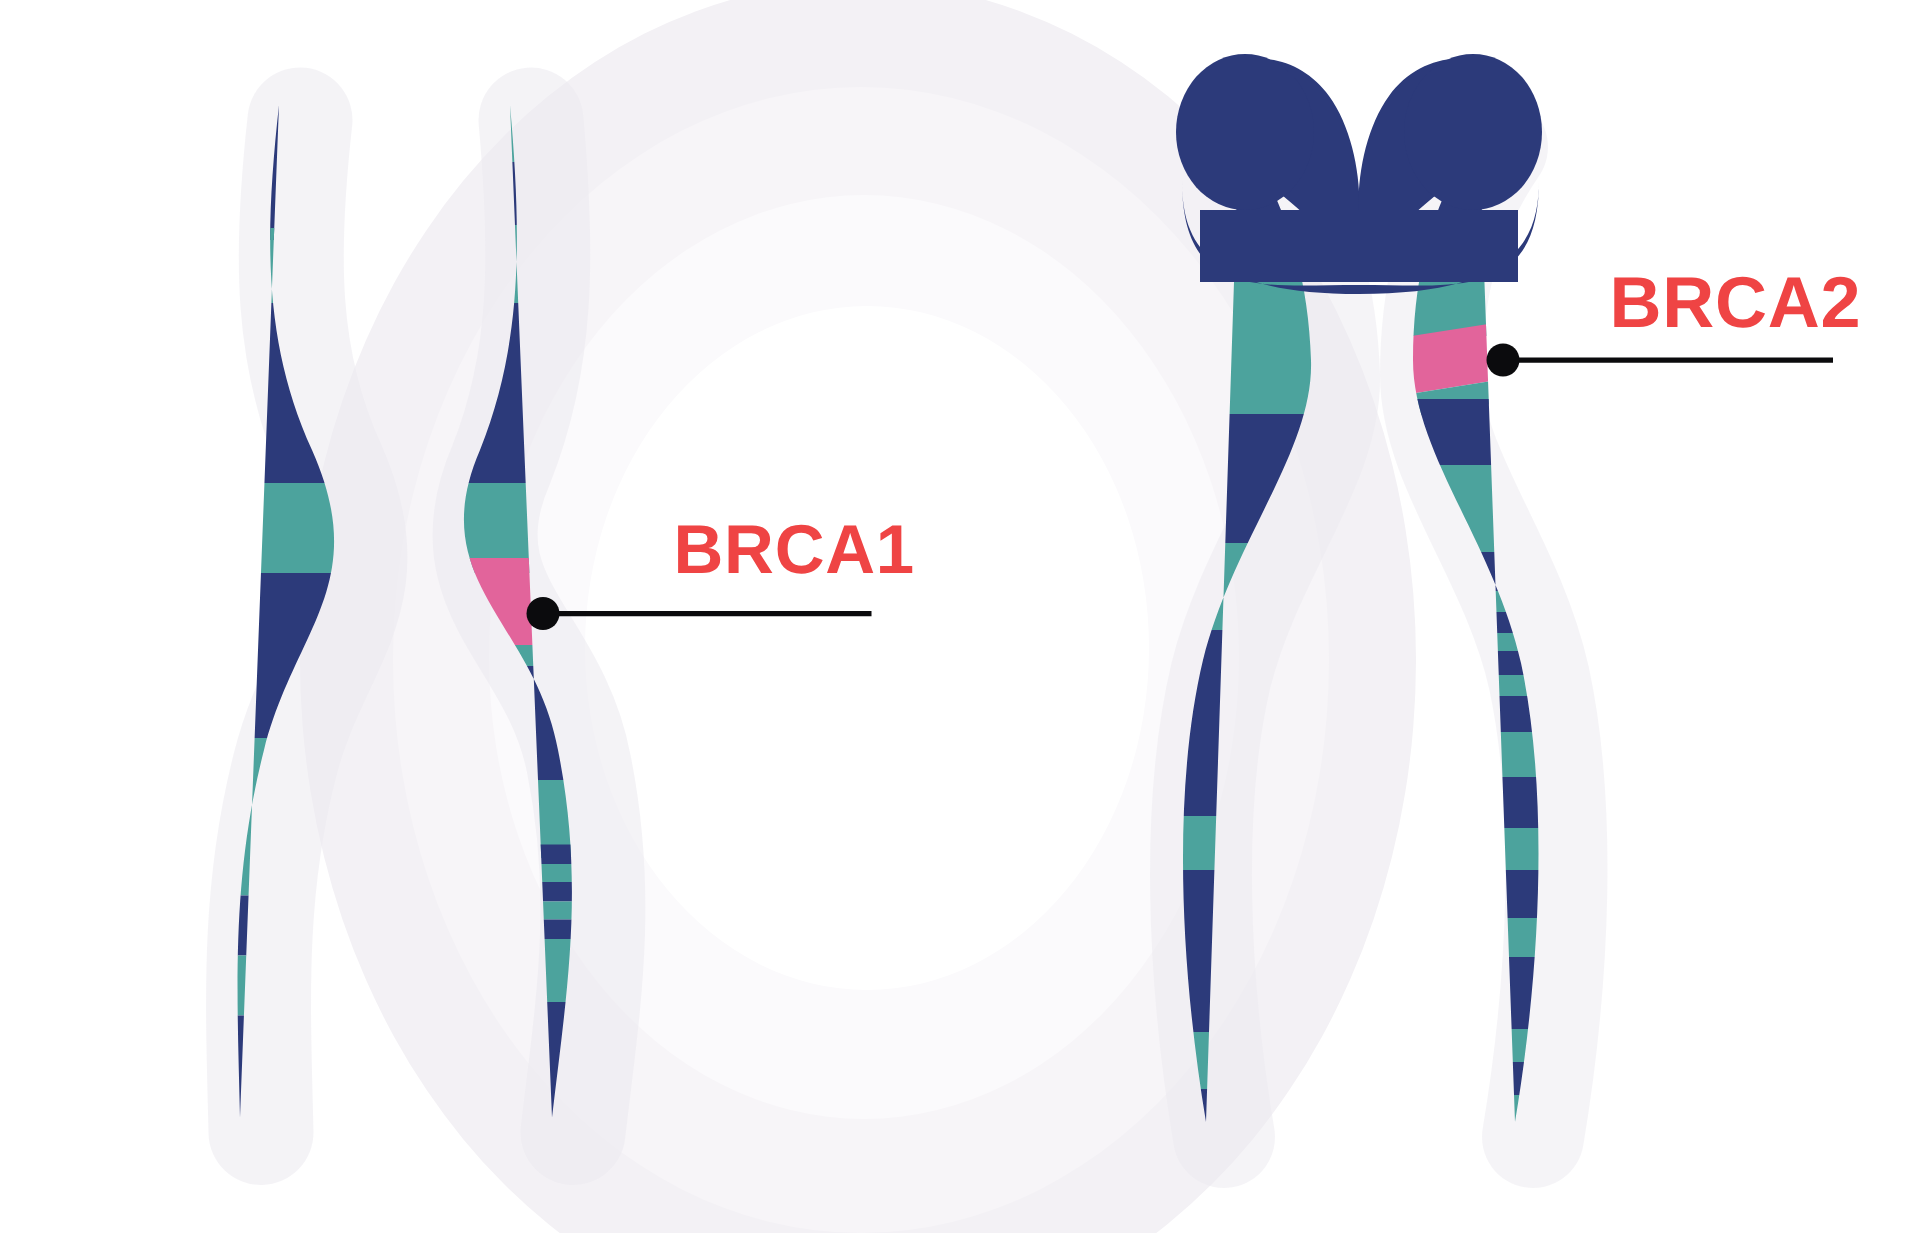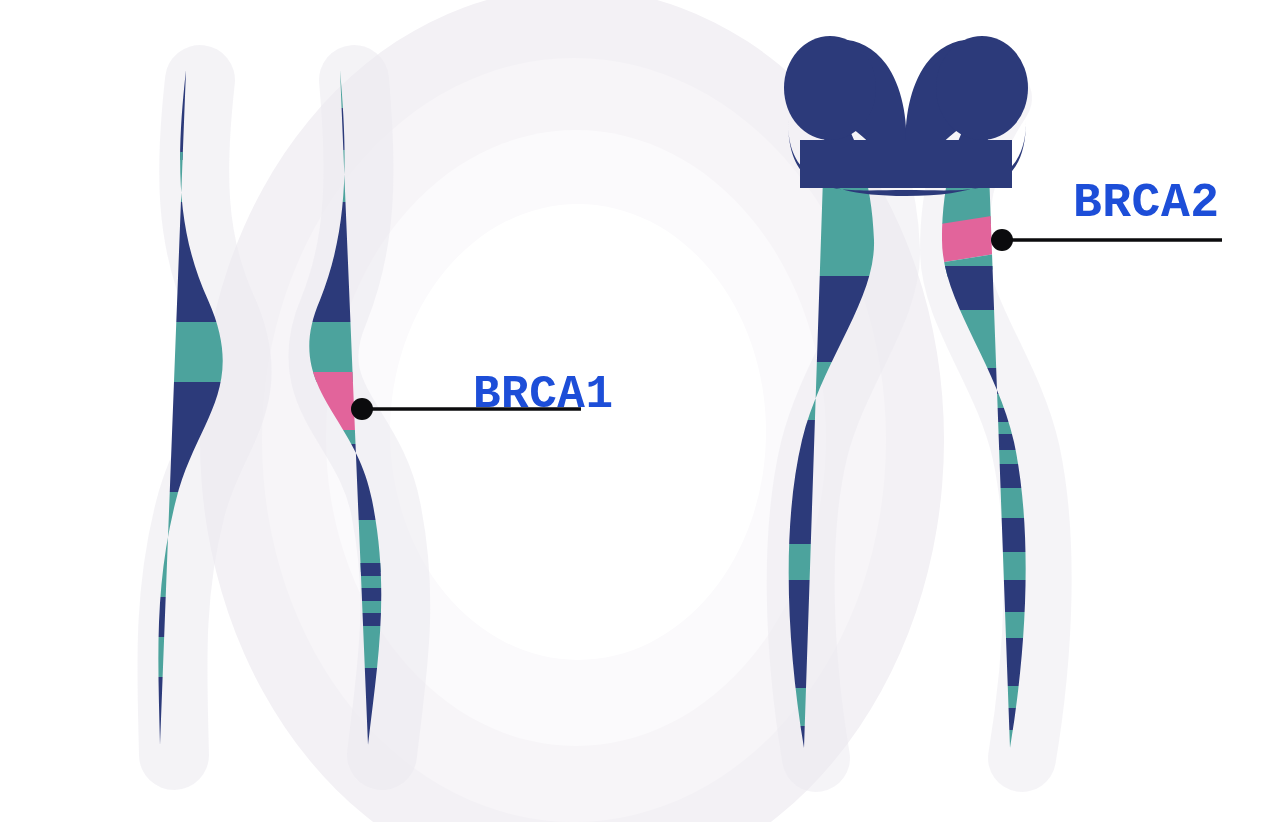--- a/index.html
+++ b/index.html
@@ -19,33 +19,32 @@
   }
   #stage svg.layer {
     position: absolute;
     top: 0;
     left: 0;
     width: 1270px;
     height: 822px;
   }
   .label-text {
     position: absolute;
-    font-family: Liberation Mono, monospace;
+    font-family: Liberation Sans, sans-serif;
     font-weight: bold;
-    color: #1d4ed8;
+    color: #ef4444;
     letter-spacing: 0.5px;
     white-space: nowrap;
     user-select: none;
   }
   #brca1-label {
     left: 449px;
-    top: 369px;
+    top: 340px;
     font-size: 46px;
     line-height: 52px;
-    margin-left: 24px;
   }
   #brca2-label {
     left: 1073px;
     top: 176px;
     font-size: 48px;
     line-height: 54px;
   }
 </style>
 </head>
 <body>

